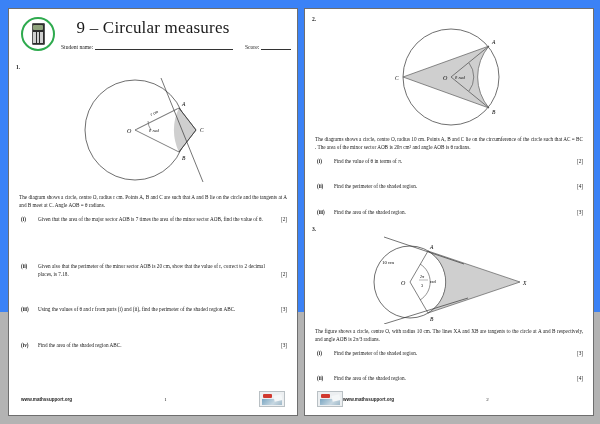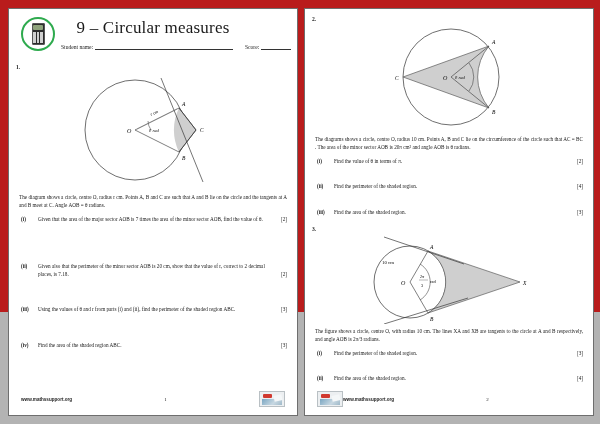--- a/index.html
+++ b/index.html
@@ -14,21 +14,21 @@
     font-family: "Liberation Serif", serif;
     color: #1a1a1a;
   }
   .spread {
     width: 600px;
     height: 312px;
     display: flex;
     box-sizing: border-box;
     padding: 8px 6px 8px 8px;
     gap: 6px;
-    background: #b91c1c;
+    background: #3b82f6;
   }
   .page {
     position: relative;
     background: #ffffff;
     border: 1px solid #6e6e6e;
     box-sizing: border-box;
     flex: 1 1 0;
     height: 408px;
     overflow: hidden;
   }

